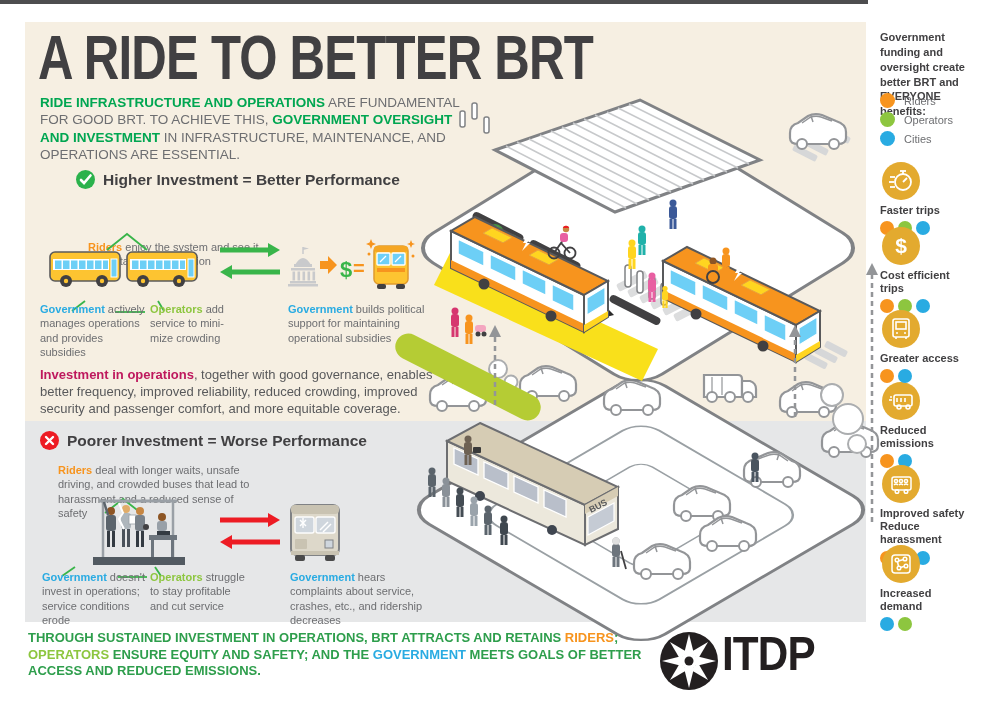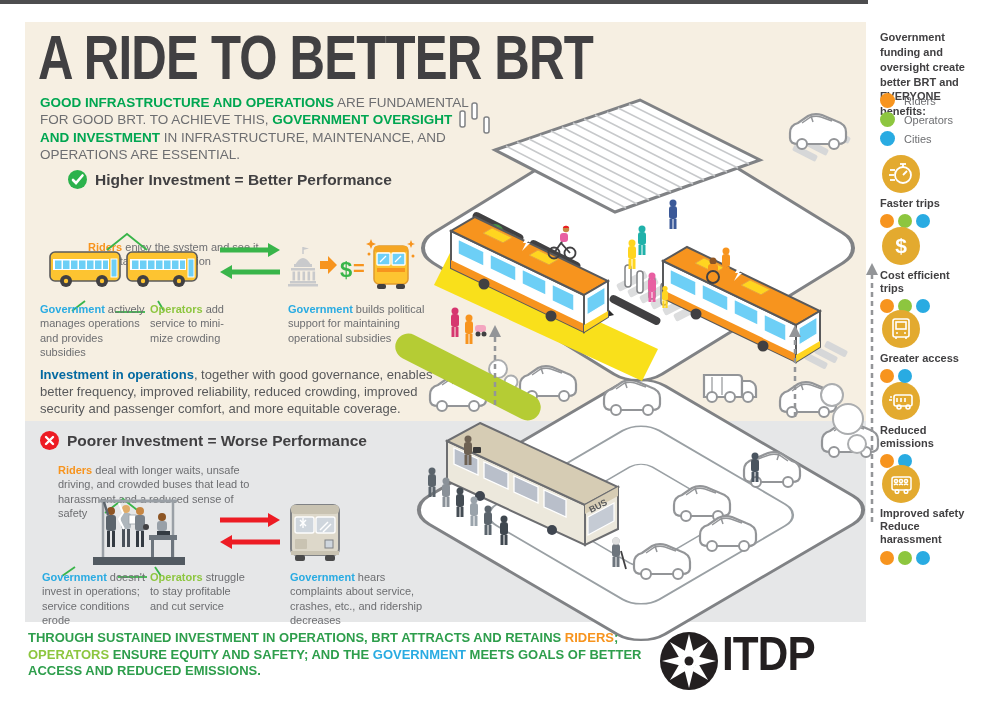--- a/index.html
+++ b/index.html
@@ -7,21 +7,21 @@
         font-family:"Liberation Sans", sans-serif;}
   .abs{position:absolute;}
   .top-border{left:0;top:0;width:868px;height:4px;}
   .bg-cream{left:25px;top:22px;width:841px;height:399px;}
   .bg-gray{left:25px;top:421px;width:841px;height:201px;}
   .title{left:38px;top:26px;font-size:63px;font-weight:bold;color:#414042;letter-spacing:-1px;
          line-height:1;white-space:nowrap;transform:scaleX(.78);transform-origin:0 0;}
   .intro{left:40px;top:94px;width:434px;font-size:13.5px;line-height:1.28;color:#6d6e71;}
   .intro b{font-weight:bold;}
   .sec-head{display:flex;align-items:center;gap:8px;font-size:15.5px;font-weight:bold;color:#414042;}
-  .head-better{left:24px;top:170px;padding-left:44px;}
+  .head-better{left:32px;top:170px;padding-left:44px;}
   .head-worse{left:40px;top:431px;}
   .lbl{font-size:11px;line-height:1.3;color:#6d6e71;}
   .lbl b{font-weight:bold;}
   .mid-par{left:40px;top:366px;width:412px;font-size:13px;line-height:1.32;color:#58595b;}
   .mid-par b{font-weight:bold;}
   .banner{left:28px;top:630px;width:622px;font-size:13px;font-weight:bold;line-height:1.27;}
   .itdp-word{left:722px;top:626px;font-size:48px;font-weight:bold;color:#231f20;letter-spacing:-1px;
              transform:scaleX(.88);transform-origin:0 0;}
   .access{right:26px;top:640px;width:196px;text-align:center;font-size:9.5px;color:#58595b;line-height:1.35;}
   .site{font-size:26px;font-weight:bold;color:#231f20;margin-top:3px;letter-spacing:-.5px;}
@@ -292,21 +292,21 @@
         <line x1="492" y1="437" x2="492" y2="188"></line>
       </g>
       <polygon points="109,252 115,240 121,252" fill="#939598"></polygon>
       <polygon points="409,252 415,240 421,252" fill="#939598"></polygon>
       <polygon points="486,190 492,178 498,190" fill="#939598"></polygon>
     </g>
   </svg>
 
   <div class="abs title">A RIDE TO BETTER BRT</div>
   <div class="abs intro">
-    <b style="color: rgb(0, 166, 81);">GOOD INFRASTRUCTURE AND OPERATIONS</b><span> ARE FUNDAMENTAL FOR GOOD BRT. TO ACHIEVE THIS, </span><b style="color: rgb(0, 166, 81);">GOVERNMENT OVERSIGHT AND INVESTMENT</b><span> IN INFRASTRUCTURE, MAINTENANCE, AND OPERATIONS ARE ESSENTIAL.</span>
+    <b style="color: rgb(0, 166, 81);">RIDE INFRASTRUCTURE AND OPERATIONS</b><span> ARE FUNDAMENTAL FOR GOOD BRT. TO ACHIEVE THIS, </span><b style="color: rgb(0, 166, 81);">GOVERNMENT OVERSIGHT AND INVESTMENT</b><span> IN INFRASTRUCTURE, MAINTENANCE, AND OPERATIONS ARE ESSENTIAL.</span>
   </div>
 
   <div class="abs sec-head head-better">
     <svg width="19" height="19" viewBox="0 0 19 19">
       <circle cx="9.5" cy="9.5" r="9.5" fill="#2bb24c"></circle>
       <path d="M5,10 l3,3 l6.5,-7.5" stroke="#fff" stroke-width="2.6" fill="none" stroke-linecap="round"></path>
     </svg>
     <span>Higher Investment = Better Performance</span>
   </div>
 
@@ -399,21 +399,21 @@
     <b style="color: rgb(41, 171, 226);">Government</b><span> actively manages operations and provides subsidies</span>
   </div>
   <div class="abs lbl" style="left:150px;top:302px;width:94px;">
     <b style="color: rgb(141, 198, 63);">Operators</b><span> add service to mini-mize crowding</span>
   </div>
   <div class="abs lbl" style="left:288px;top:302px;width:142px;">
     <b style="color: rgb(41, 171, 226);">Government</b><span> builds political support for maintaining operational subsidies</span>
   </div>
 
   <div class="abs mid-par">
-    <b style="color: #0369a1;">Investment in operations</b><span>, together with good governance, enables better frequency, improved reliability, reduced crowding, improved security and passenger comfort, and more equitable coverage.</span>
+    <b style="color: #be185d;">Investment in operations</b><span>, together with good governance, enables better frequency, improved reliability, reduced crowding, improved security and passenger comfort, and more equitable coverage.</span>
   </div>
 
   <div class="abs sec-head head-worse">
     <svg width="19" height="19" viewBox="0 0 19 19">
       <circle cx="9.5" cy="9.5" r="9.5" fill="#ed1c24"></circle>
       <path d="M6,6 L13,13 M13,6 L6,13" stroke="#fff" stroke-width="2.4" stroke-linecap="round"></path>
     </svg>
     <span>Poorer Investment = Worse Performance</span>
   </div>
 
@@ -533,21 +533,21 @@
     <div class="leg-row">
       <span class="leg-dot" style="background-color: rgb(141, 198, 63);"></span>
       <span class="leg-lab">Operators</span>
     </div>
     <div class="leg-row">
       <span class="leg-dot" style="background-color: rgb(41, 171, 226);"></span>
       <span class="leg-lab">Cities</span>
     </div>
   </div>
 
-  <div class="abs benefit" style="top:155px;">
+  <div class="abs benefit" style="top:162px;">
     <div class="b-circle" style="background-color: rgb(227, 170, 47);">
       <svg width="26" height="26" viewBox="0 0 26 26" fill="none" stroke="#fff" stroke-width="1.8">
         <circle cx="15" cy="14" r="8"></circle>
           <line x1="15" y1="6" x2="15" y2="3"></line>
           <line x1="12" y1="3" x2="18" y2="3"></line>
         <line x1="15" y1="14" x2="19" y2="10"></line>
           <line x1="2" y1="9" x2="7" y2="9"></line>
           <line x1="1" y1="14" x2="6" y2="14"></line>
           <line x1="2" y1="19" x2="7" y2="19"></line>
       </svg>
@@ -629,14 +629,34 @@
       </svg>
     </div>
     <div class="b-label">Improved safety Reduce harassment</div>
     <div class="b-dots">
       <span class="b-dot" style="background-color: rgb(247, 148, 30);"></span>
       <span class="b-dot" style="background-color: rgb(141, 198, 63);"></span>
       <span class="b-dot" style="background-color: rgb(41, 171, 226);"></span>
     </div>
   </div>
 
+  <div class="abs benefit" style="top:545px;">
+    <div class="b-circle" style="background-color: rgb(227, 170, 47);">
+      <svg width="26" height="26" viewBox="0 0 26 26" fill="none" stroke="#fff" stroke-width="1.5">
+        <rect x="4" y="4" width="18" height="18" rx="3"></rect>
+        <circle cx="9" cy="9" r="1.8"></circle>
+          <circle cx="17" cy="8" r="1.8"></circle>
+        <circle cx="11" cy="17" r="1.8"></circle>
+          <circle cx="18" cy="15" r="1.8"></circle>
+        <line x1="10.5" y1="10" x2="15.5" y2="8.5"></line>
+          <line x1="9.5" y1="10.5" x2="10.5" y2="15.5"></line>
+        <line x1="12.5" y1="16.5" x2="16.5" y2="15.3"></line>
+      </svg>
+    </div>
+    <div class="b-label">Increased demand</div>
+    <div class="b-dots">
+      <span class="b-dot" style="background-color: rgb(41, 171, 226);"></span>
+      <span class="b-dot" style="background-color: rgb(141, 198, 63);"></span>
+
+    </div>
+  </div>
 
 </div>
 
 </body></html>

